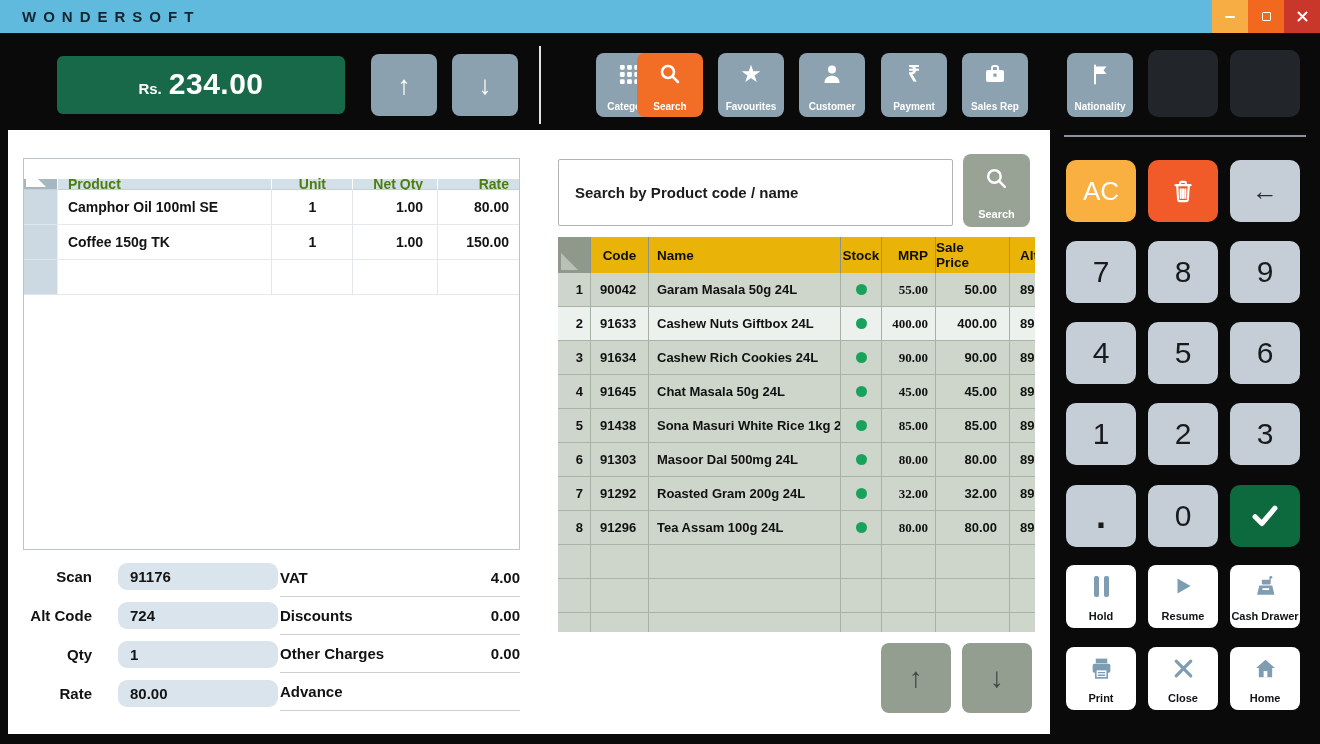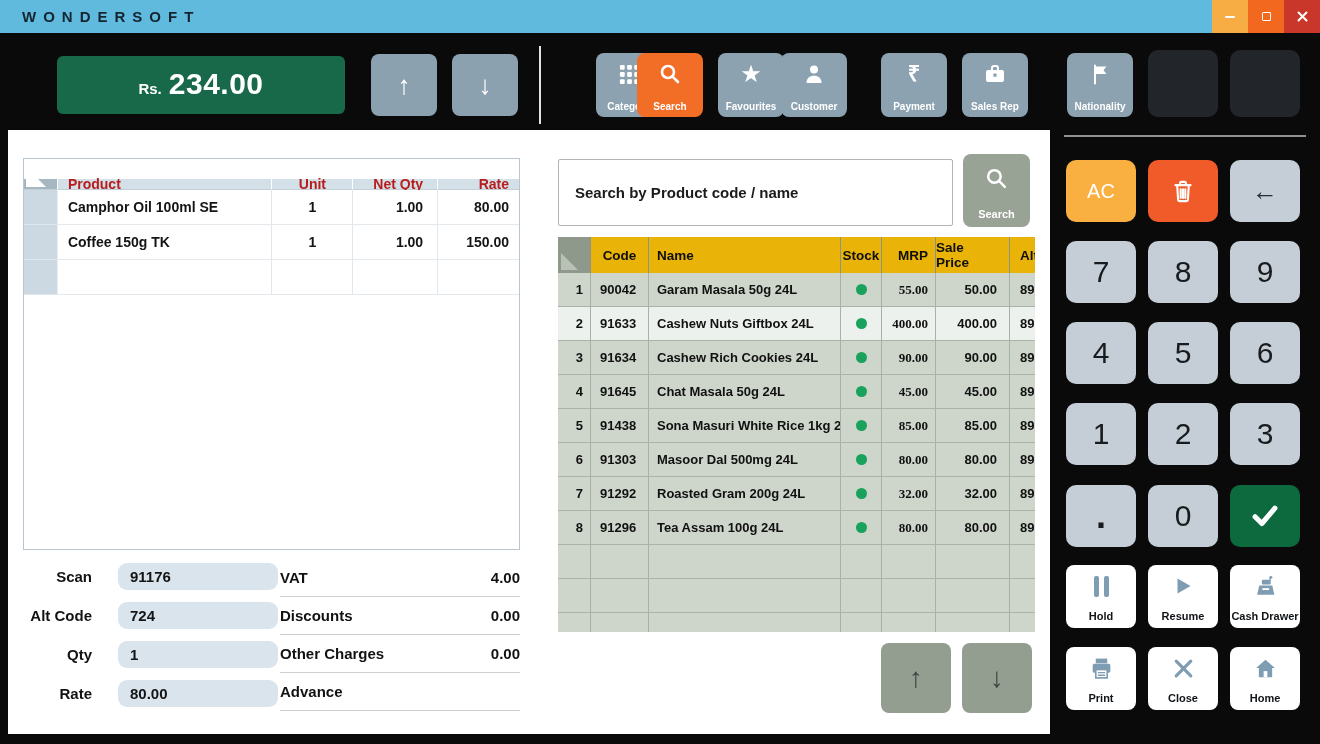--- a/index.html
+++ b/index.html
@@ -32,21 +32,21 @@
   .tbtn .tlabel { font-size:10px; font-weight:700; white-space:nowrap; }
   .tbtn .ticon { height:26px; display:flex; align-items:center; justify-content:center; font-size:23px; line-height:1; }
   .slot { position:absolute; top:50px; width:70px; height:67px; background:#22262a; border-radius:10px; }
 
   
   .whitepanel { position:absolute; left:8px; top:130px; width:1042px; height:604px; background:#ffffff; }
 
   
   .inv { position:absolute; left:23px; top:158px; width:497px; height:392px; border:1px solid #b9c6d0; background:#fff; }
   .inv .hrow { display:flex; height:31px; }
-  .inv .hcell { background:#d3e0e8; border-right:1px solid #fff; border-bottom:1px solid #c3d0da; font-size:14px; font-weight:700; color:#b91c1c; display:flex; align-items:center;margin-top:20px; }
+  .inv .hcell { background:#d3e0e8; border-right:1px solid #fff; border-bottom:1px solid #c3d0da; font-size:14px; font-weight:700; color:#4d7c0f; display:flex; align-items:center;margin-top:20px; }
   .inv .gut { width:34px; background:#a6b7c1; position:relative; border-right:1px solid #fff; }
   .inv .gut .tri { position:absolute; left:2px; bottom:2px; width:0; height:0; border-left:20px solid #fff; border-top:20px solid transparent; }
   .inv .c-prod { width:215px; padding-left:10px; }
   .inv .c-unit { width:81px; justify-content:center; }
   .inv .c-qty { width:85px; justify-content:flex-end; padding-right:14px; }
   .inv .c-rate { width:81px; justify-content:flex-end; padding-right:10px; }
   .inv .drow { display:flex; height:35px; }
   .inv .dcell { border-right:1px solid #e1e7ec; border-bottom:1px solid #e4e9ed; font-size:14px; font-weight:700; color:#141414; display:flex; align-items:center; background:#fff; }
   .inv .dgut { width:34px; background:#ccd9e2; border-right:1px solid #e8eef2; border-bottom:1px solid #dfe7ec; }
 
@@ -96,21 +96,21 @@
   
   .marrow { position:absolute; top:643px; width:70px; height:70px; background:#939e91; border-radius:8px; color:#3c4740;
             display:flex; align-items:center; justify-content:center; font-size:28px; font-weight:700; cursor:pointer; }
 
   
   .kdivider { position:absolute; left:1064px; top:135px; width:242px; height:2px; background:#8f9397; }
 
   
   .key { position:absolute; width:70px; height:62px; border-radius:10px; background:#c5ced6; display:flex; align-items:center; justify-content:center;
          font-size:30px; font-weight:500; color:#181b1e; cursor:pointer; }
-  .key.ac { background:#f9b041; color:#fff; font-size:20px; font-weight:400; }
+  .key.ac { background:#f9b041; color:#fff; font-size:26px; font-weight:400; }
   .key.del { background:#f15b2a; color:#fff; }
   .key.bksp { font-size:26px; font-weight:400; color:#2a2e32; }
   .key.dotkey { font-size:36px; line-height:80px; font-weight:700; }
   .key.enter { background:#0d693e; color:#fff; }
   .abtn { position:absolute; width:70px; height:63px; border-radius:8px; background:#fff; color:#7e9cb2;
           display:flex; flex-direction:column; align-items:center; justify-content:space-between; padding:9px 13px 6px; cursor:pointer; }
   .abtn .alabel { font-size:11px; font-weight:700; color:#101317; white-space:nowrap; }
   .abtn .aicon { height:24px; display:flex; align-items:center; justify-content:center; }
   .pausebars { display:flex; gap:5px; }
   .pausebars i { width:5px; height:21px; background:#7e9cb2; border-radius:2px; }
@@ -174,21 +174,21 @@
         </svg>
     </span>
     <span class="tlabel">Search</span>
   </div>
 
   <div class="tbtn" style="left:718px;">
     <span class="ticon" style="font-size:24px;">★</span>
     <span class="tlabel">Favourites</span>
   </div>
 
-  <div class="tbtn" style="left:781px;">
+  <div class="tbtn" style="left:799px;">
     <span class="ticon">
       <svg width="24" height="24" viewBox="0 0 24 24" fill="#fff">
           <circle cx="12" cy="7.5" r="4"></circle>
           <path d="M4.5 20.5c0-4.3 3.4-6.8 7.5-6.8s7.5 2.5 7.5 6.8v.5h-15z"></path>
         </svg>
     </span>
     <span class="tlabel">Customer</span>
   </div>
 
   <div class="tbtn" style="left:881px;">

